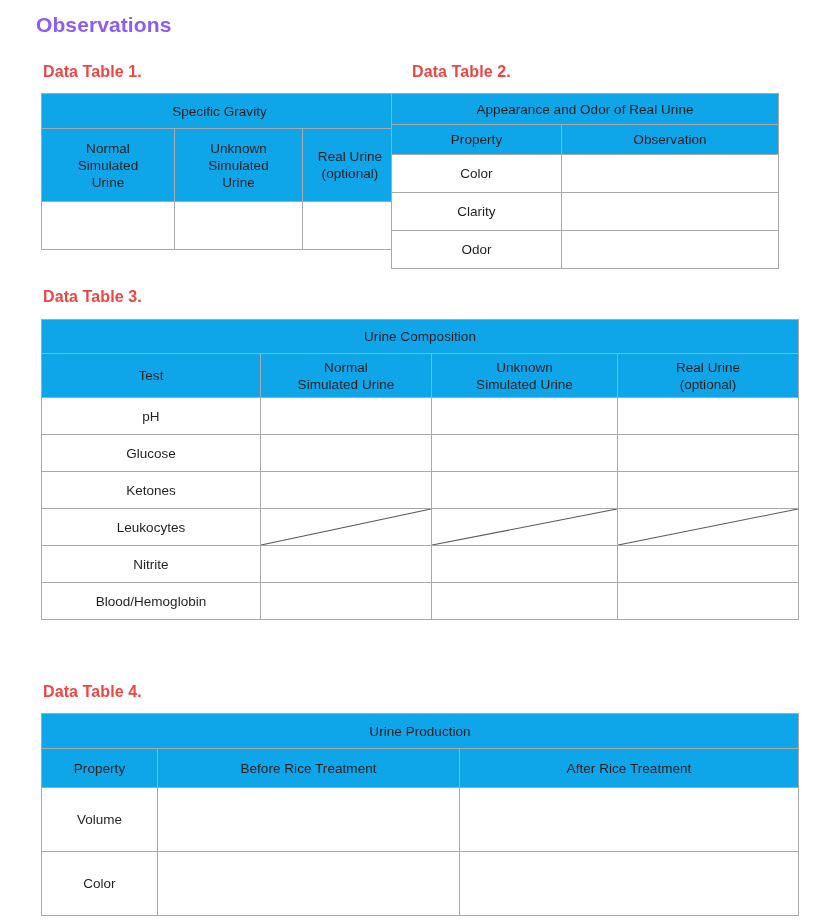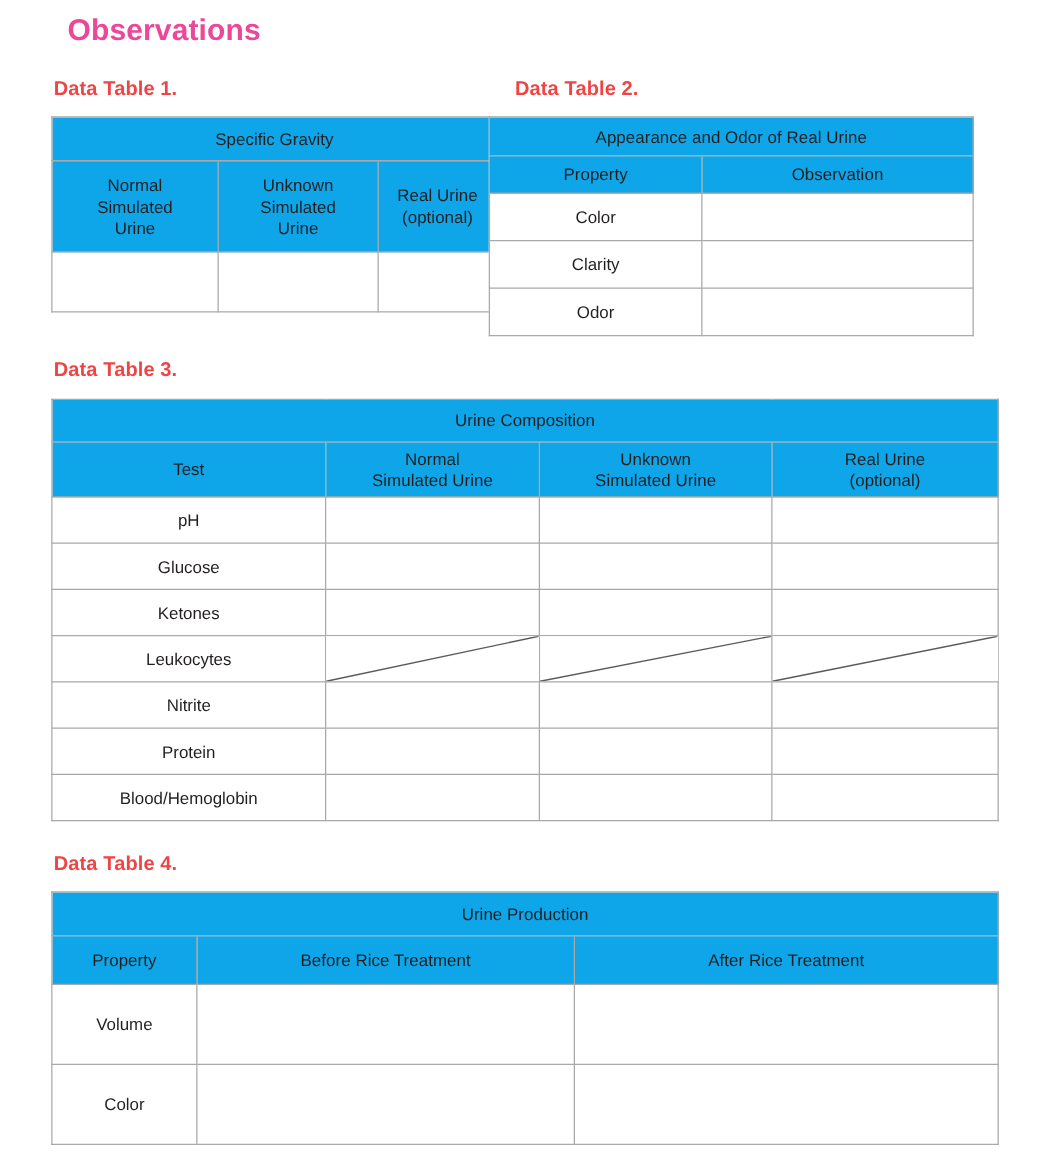--- a/index.html
+++ b/index.html
@@ -18,25 +18,25 @@
 
   .page {
     position: relative;
     width: 832px;
     height: 922px;
   }
 
   
   .section-title {
     position: absolute;
-    left: 54px;
+    left: 36px;
     top: 12px;
-    font-size: 24px;
+    font-size: 21px;
     font-weight: bold;
-    color: #ec4899;
+    color: #8b5cf6;
     letter-spacing: 0.1px;
     line-height: 26px;
   }
 
   
   .table-caption {
     position: absolute;
     font-size: 16px;
     font-weight: bold;
     color: #ef4444;
@@ -244,26 +244,20 @@
             </svg>
         </td>
       </tr>
       <tr>
         <td class="cell-label" style="height:36px;">Nitrite</td>
         <td></td>
         <td></td>
         <td></td>
       </tr>
       <tr>
-        <td class="cell-label" style="height:36px;">Protein</td>
-        <td></td>
-        <td></td>
-        <td></td>
-      </tr>
-      <tr>
         <td class="cell-label" style="height:36px;">Blood/Hemoglobin</td>
         <td></td>
         <td></td>
         <td></td>
       </tr>
     </tbody>
   </table>
 
   <div class="table-caption" id="caption-4">Data Table 4.</div>
   <table class="dt" id="table-4">

